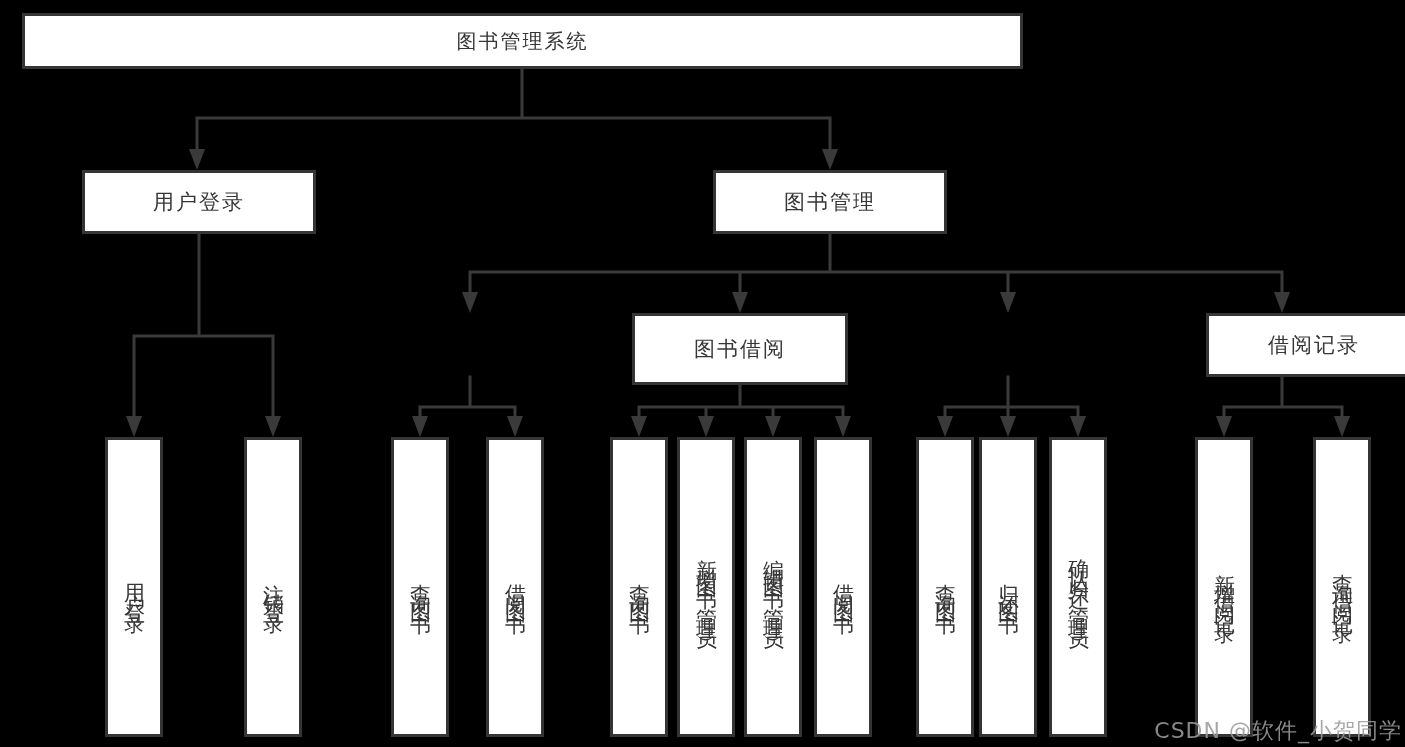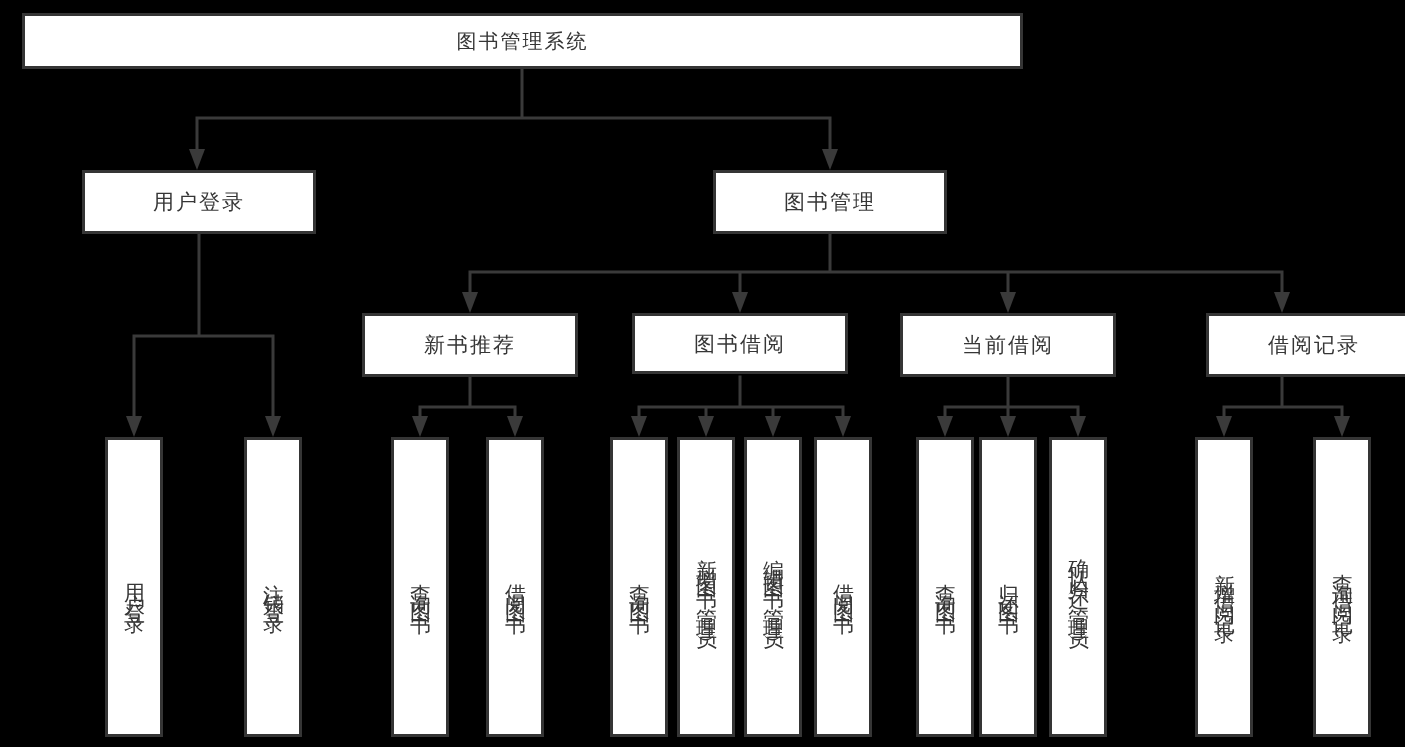--- a/index.html
+++ b/index.html
@@ -102,28 +102,22 @@
     <span class="h-label root-label">图书管理系统</span>
   </div>
 
   <div class="node" style="left:82px; top:170px; width:234px; height:64px;">
     <span class="h-label">用户登录</span>
   </div>
   <div class="node" style="left:713px; top:170px; width:234px; height:64px;">
     <span class="h-label">图书管理</span>
   </div>
 
-  <div class="node" style="left:362px; top:313px; width:216px; height:64px;">
-    <span class="h-label">新书推荐</span>
-  </div>
-  <div class="node" style="left:632px; top:313px; width:216px; height:61px;">
+  <div class="node" style="left:632px; top:313px; width:216px; height:72px;">
     <span class="h-label">图书借阅</span>
-  </div>
-  <div class="node" style="left:900px; top:313px; width:216px; height:64px;">
-    <span class="h-label">当前借阅</span>
   </div>
   <div class="node" style="left:1174px; top:313px; width:216px; height:64px;margin-left:32px;">
     <span class="h-label">借阅记录</span>
   </div>
 
   <div class="node" style="left:105px; top:437px; width:58px; height:300px;">
     <span class="v-label">用户登录</span>
   </div>
   <div class="node" style="left:244px; top:437px; width:58px; height:300px;">
     <span class="v-label">注销登录</span>
@@ -159,14 +153,15 @@
     <span class="v-label">确认归还（管理员）</span>
   </div>
 
   <div class="node" style="left:1195px; top:437px; width:58px; height:300px;">
     <span class="v-label">新增借阅记录</span>
   </div>
   <div class="node" style="left:1313px; top:437px; width:58px; height:300px;">
     <span class="v-label">查询借阅记录</span>
   </div>
 
+  <div class="watermark">CSDN @软件_小贺同学</div>
 
 </div>
 
 </body></html>

